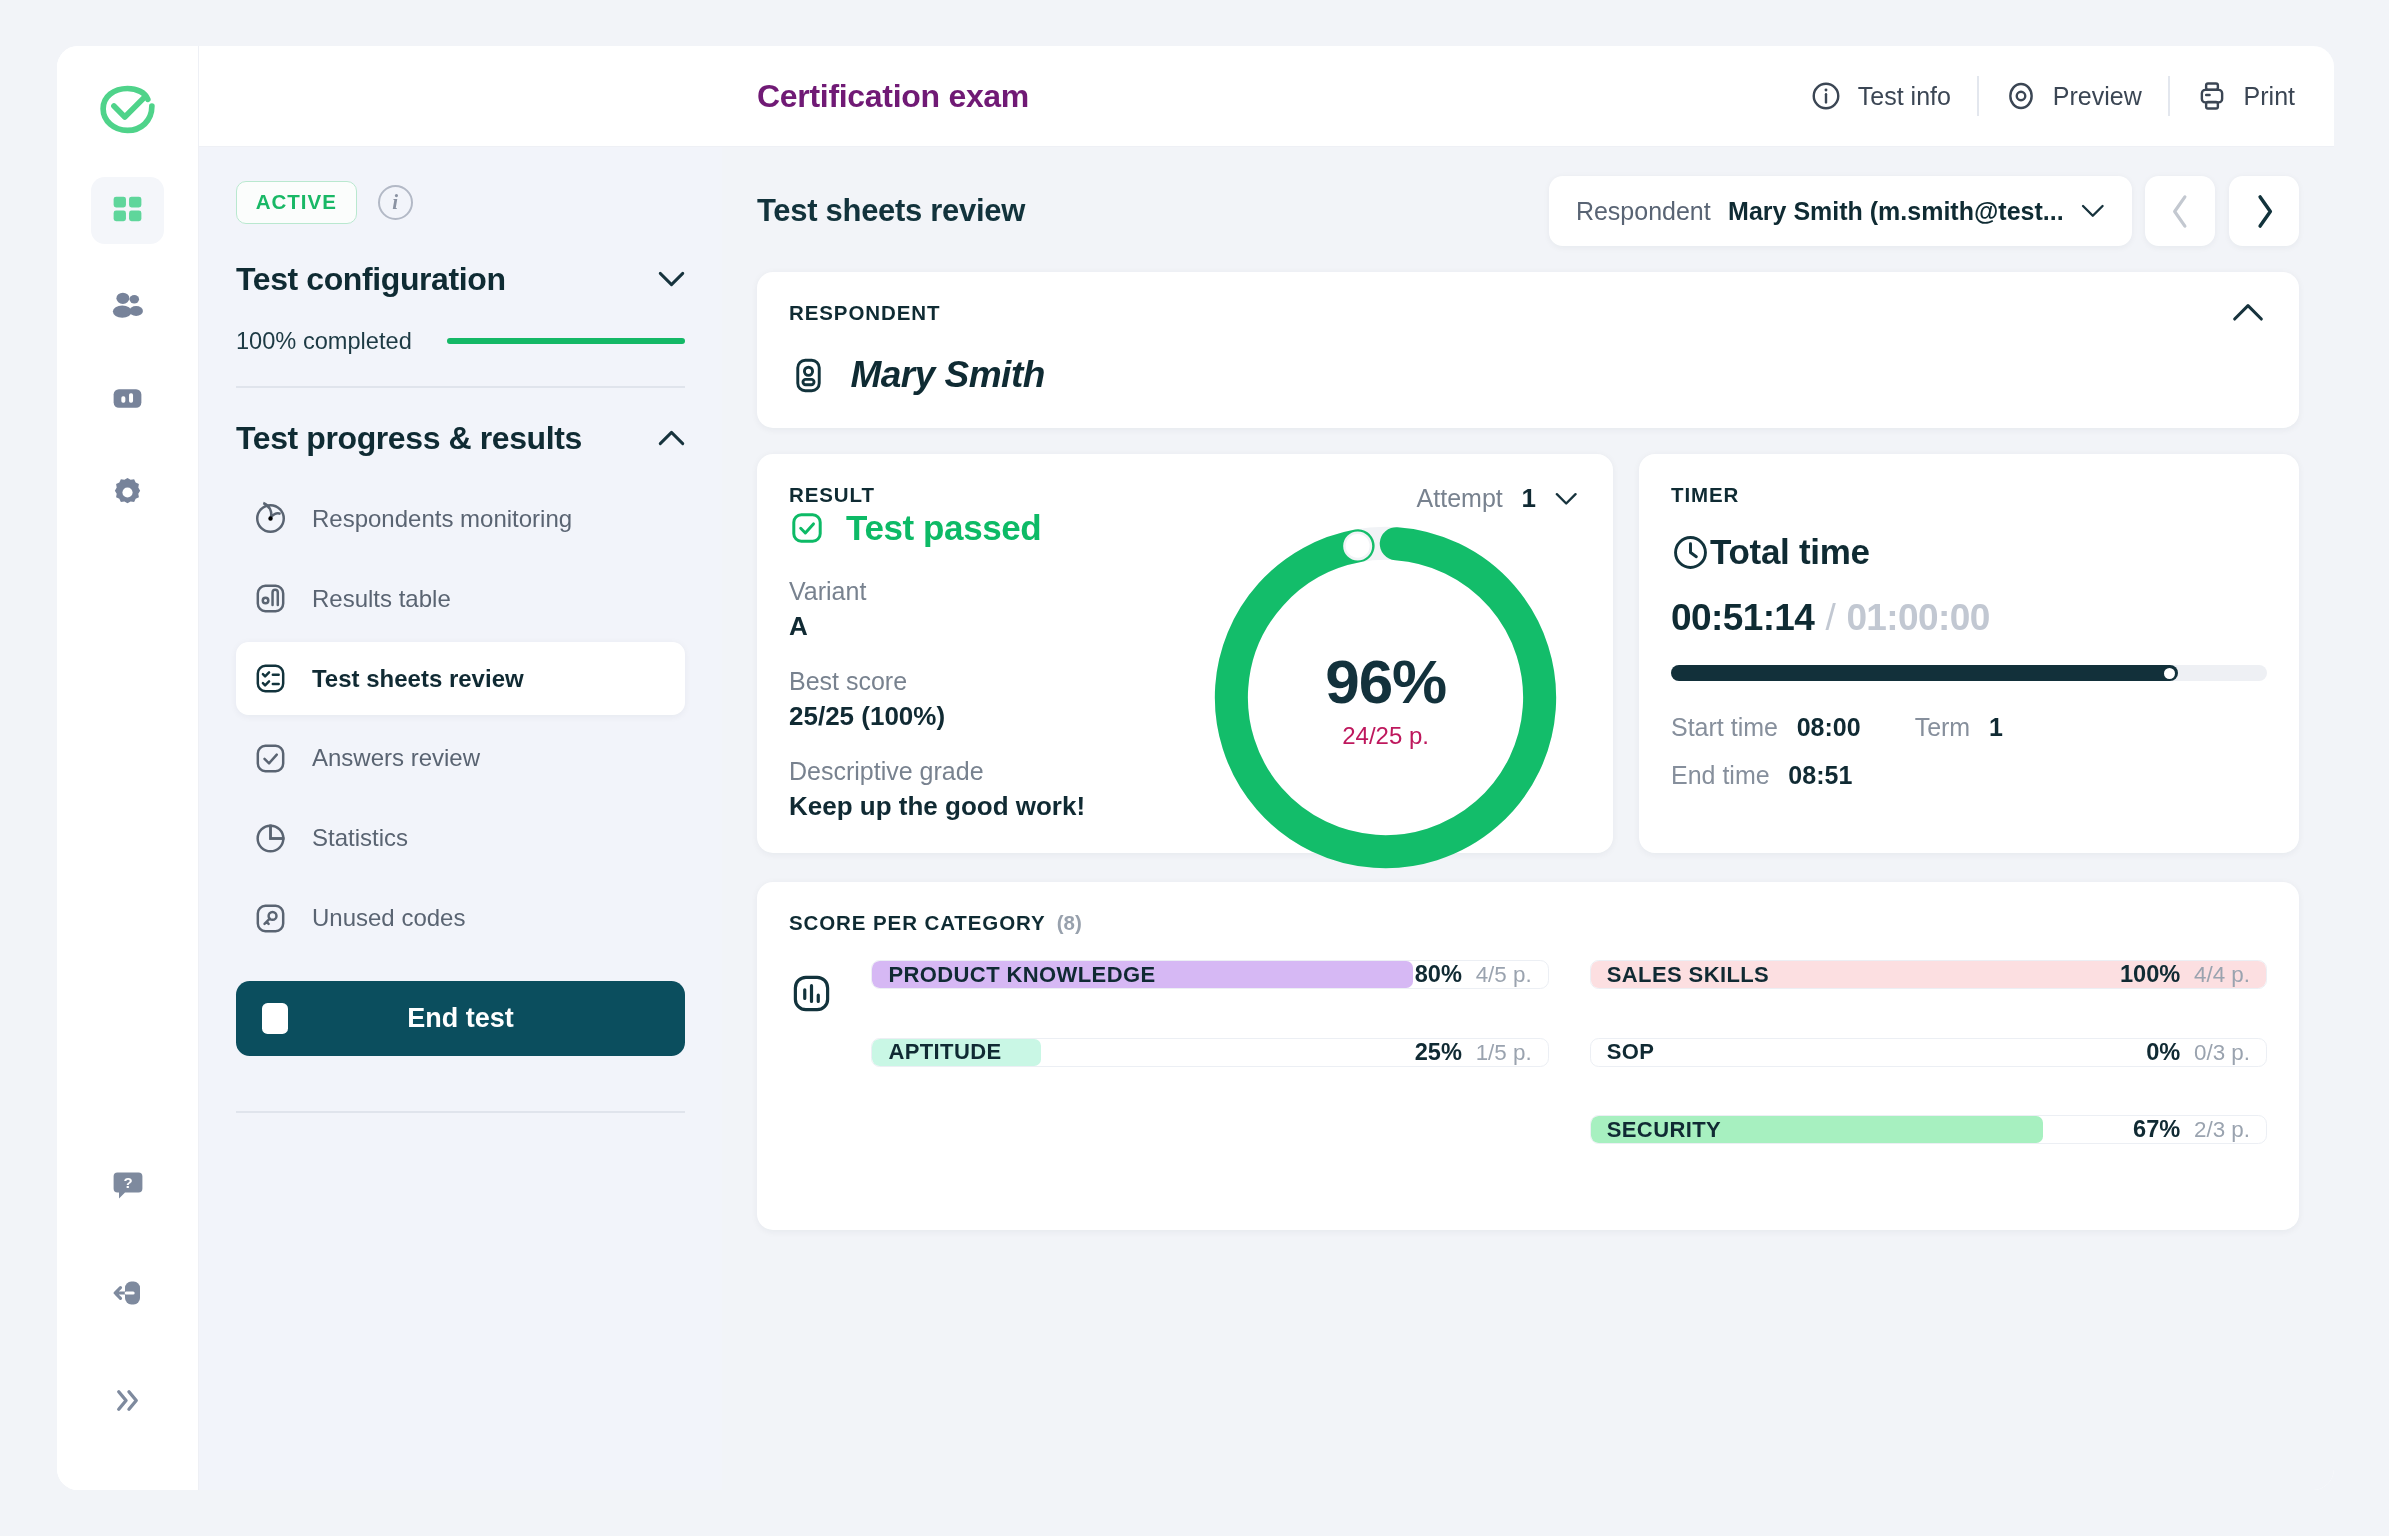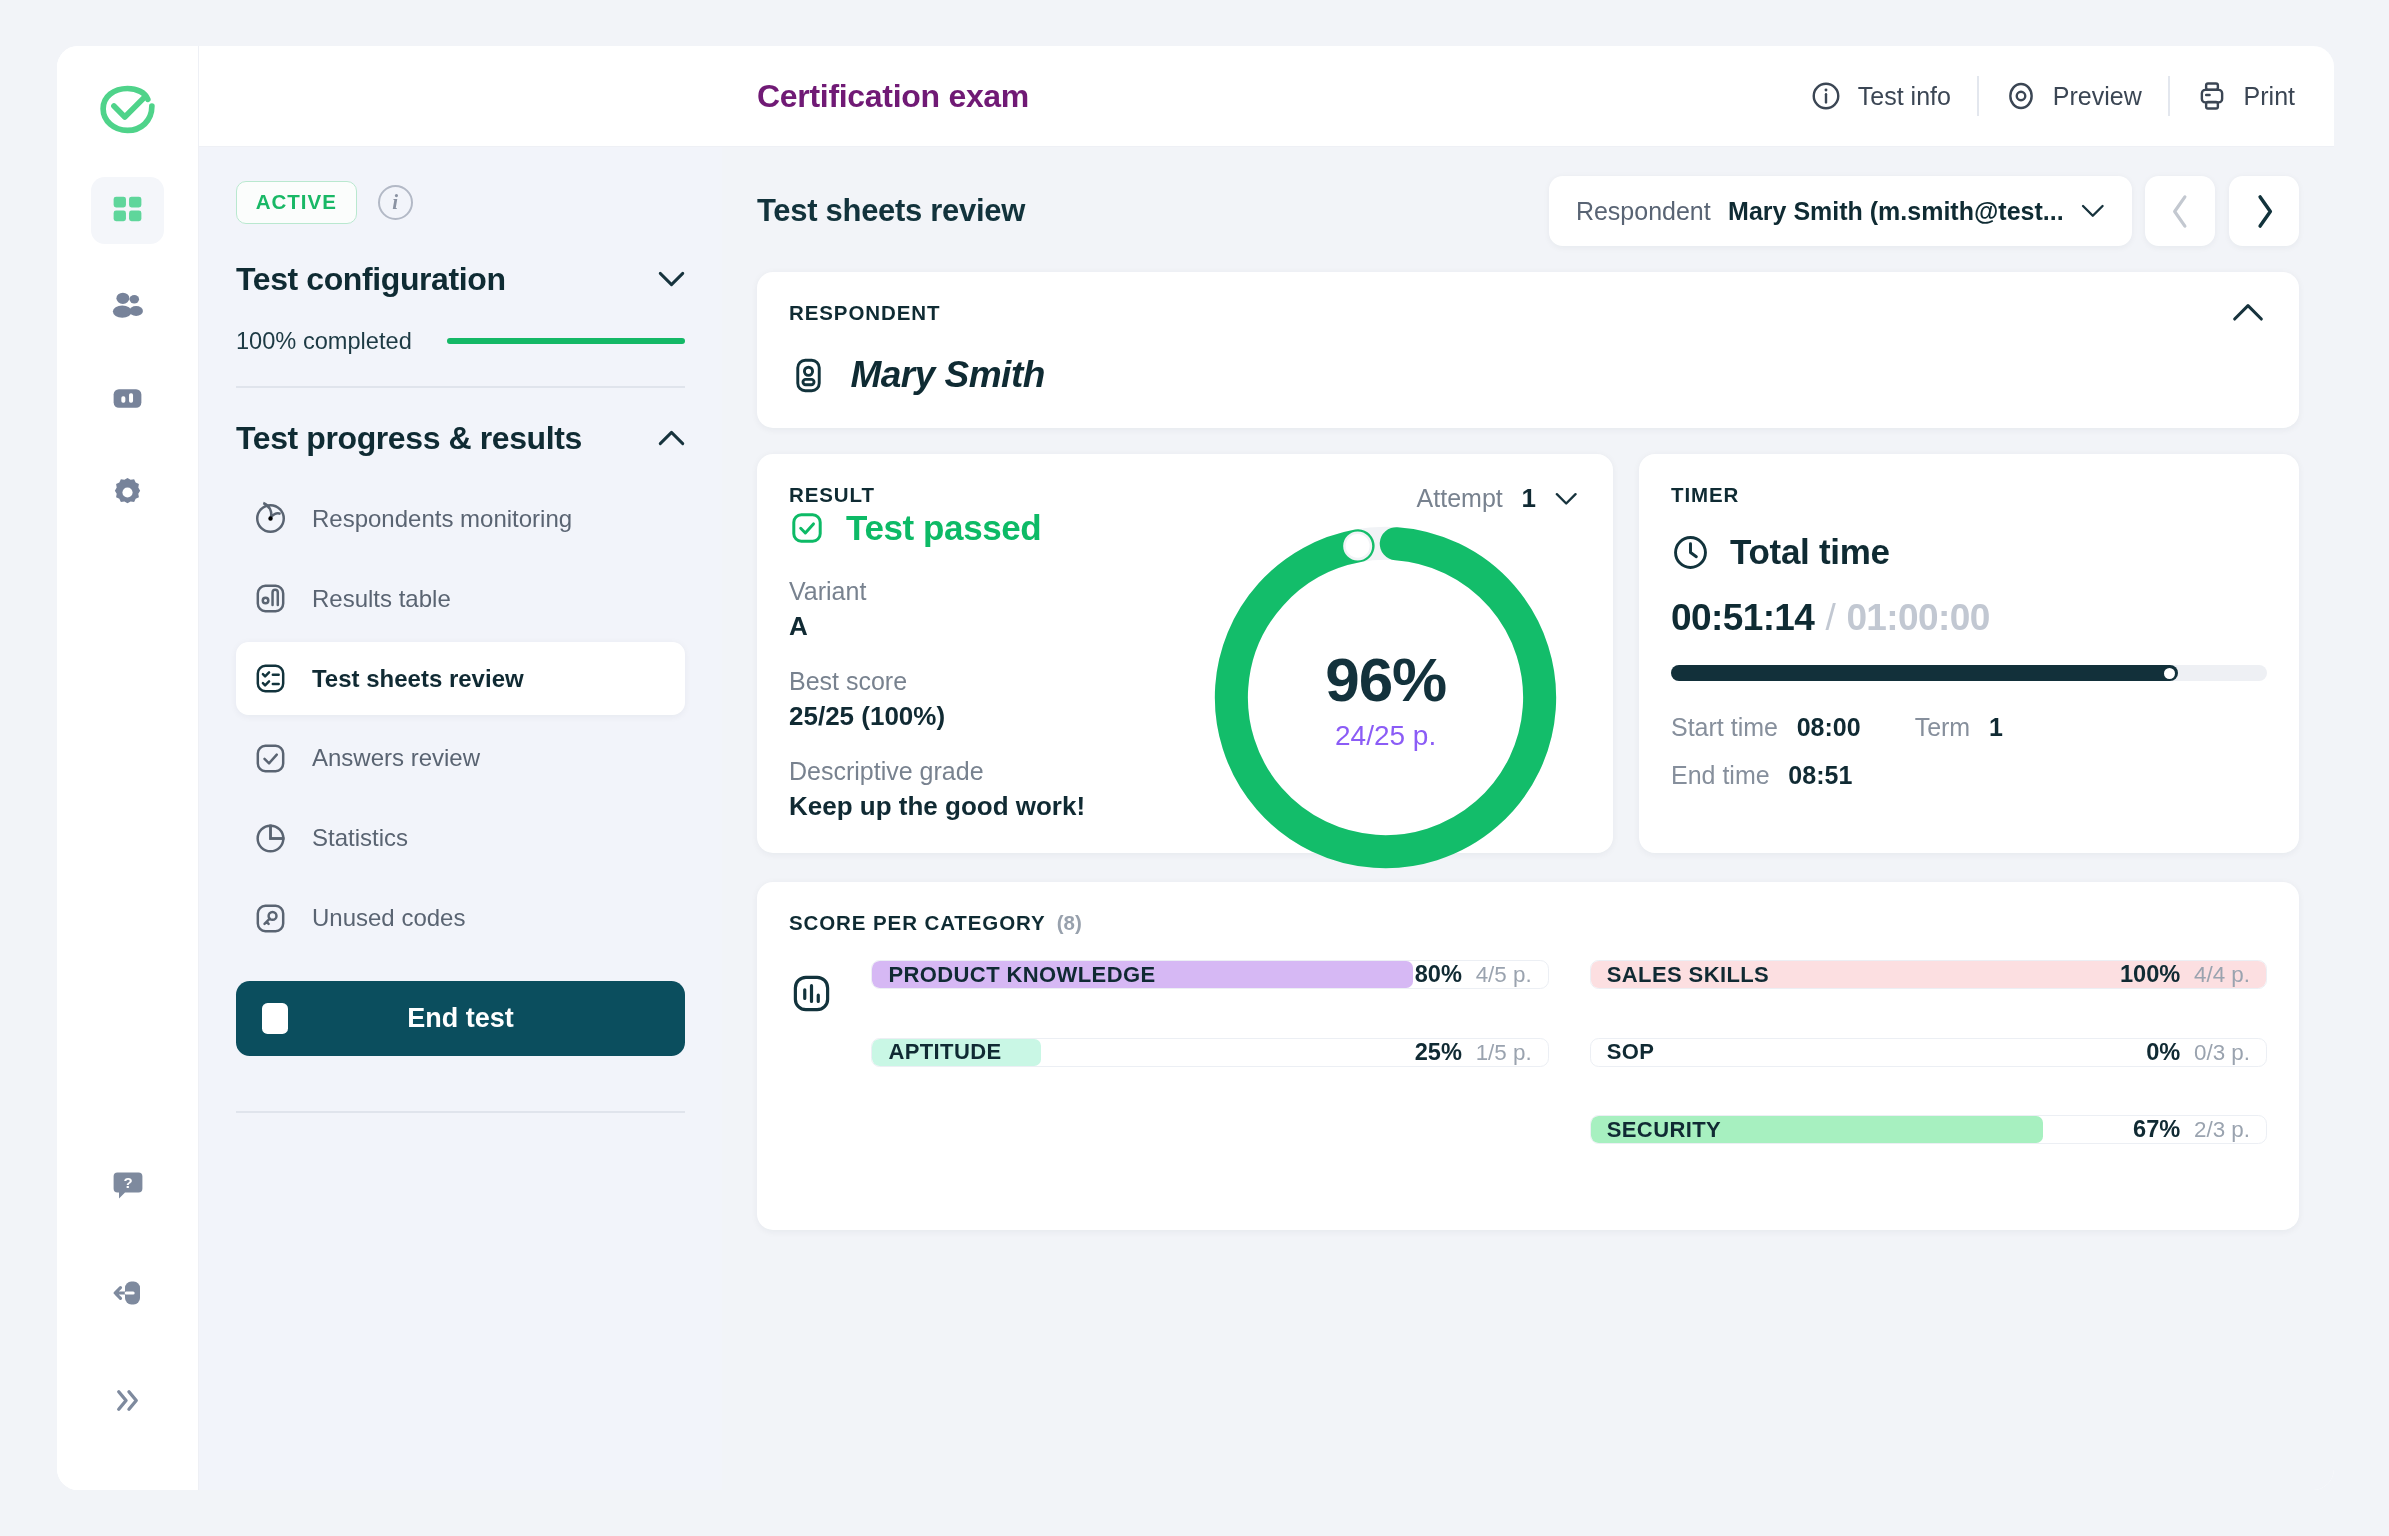--- a/index.html
+++ b/index.html
@@ -141,24 +141,24 @@
   .passed-txt { font-size: 35px; font-weight: bold; color: #0dba66; letter-spacing: -0.4px; }
   .fld-lbl { font-size: 25px; color: #78828f; margin-bottom: 5px; }
   .fld-val { font-size: 26px; color: #102a33; font-weight: bold; margin-bottom: 25px; }
   .attempt-row { position:absolute; right: 36px; top: 29px; display:flex; align-items:center; gap: 18.7px; cursor:pointer; }
   .attempt-lbl { font-size: 25px; color: #78828f; }
   .attempt-val { font-size: 26px; color: #102a33; font-weight: bold; }
 
   .donutwrap { position: absolute; left: 52%; top: 60px; width: 367px; height: 367px; }
   .donut-center { position: absolute; inset: 0; display:flex; flex-direction:column; align-items:center; justify-content:center; }
   .donut-pct { font-size: 62px; font-weight: bold; color: #13323c; letter-spacing: -1.2px; }
-  .donut-sub { font-size: 28px; color: #8b5cf6; margin-top: 5px; }
+  .donut-sub { font-size: 24px; color: #be185d; margin-top: 5px; }
 
   .timercard { width: 660px; padding: 29px 32px 31px 32px; flex-shrink: 0; }
-  .tt-row { display:flex; align-items:center; gap: 20px; margin-top: 25px; margin-bottom: 25px; }
+  .tt-row { display:flex; align-items:center; margin-top: 25px; margin-bottom: 25px; }
   .tt-title { font-size: 35px; font-weight: bold; color: #0f2b33; letter-spacing:-0.3px; }
   .timevals { font-size: 37px; font-weight: bold; color: #0f2b33; letter-spacing: -0.6px; margin-bottom: 26px; }
   .timevals .slash { color: #c2c8d2; font-weight: normal; margin: 0 11.2px; }
   .timevals .tot { color: #c2c8d2; }
   .timebar { height: 16px; border-radius: 8.7px; background: #eef0f4; position: relative; margin-bottom: 32px; }
   .timebar-fill { position:absolute; left:0; top:0; bottom:0; background: #12303a; border-radius: 8.7px; }
   .timebar-knob { position:absolute; top: 2.5px; width: 11.2px; height: 11.2px; border-radius: 50%; background:#fff; }
   .tmeta { display:flex; align-items:center; font-size: 25px; margin-bottom: 18.7px; }
   .tmeta .k { color: #868f9c; }
   .tmeta .v { color: #102a33; font-weight: bold; margin-left: 18.7px; }

